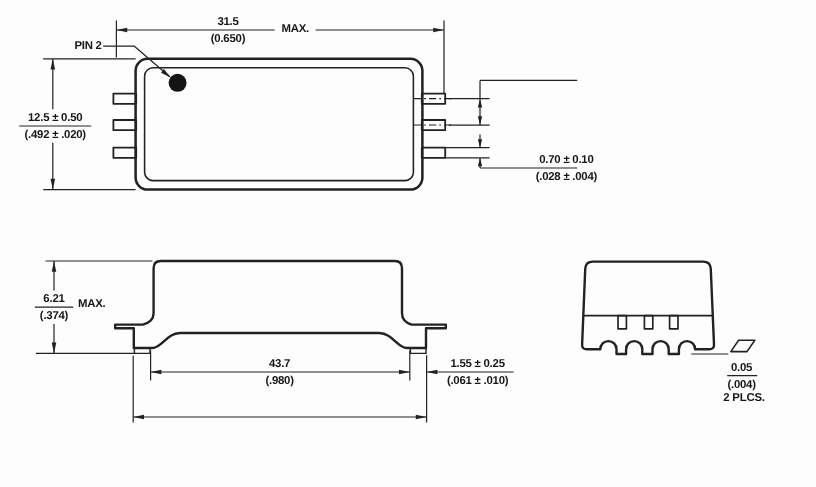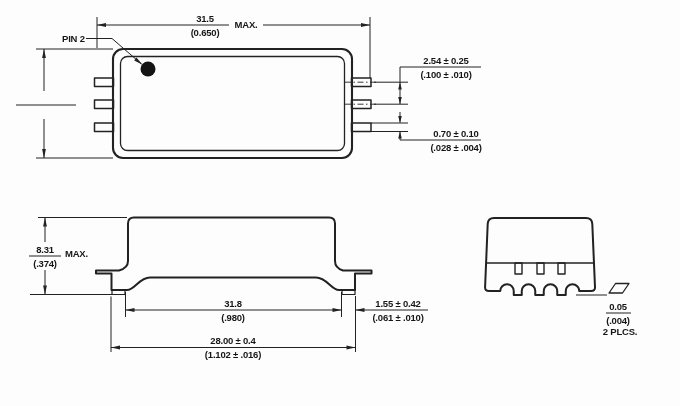--- a/index.html
+++ b/index.html
@@ -118,57 +118,53 @@
       <rect x="515" y="263" width="7" height="11" stroke-width="1.4"></rect>
       <rect x="537" y="263" width="7" height="11" stroke-width="1.4"></rect>
       <rect x="558" y="263" width="7" height="11" stroke-width="1.4"></rect>
 
       <polygon points="609,293 622.5,293 629,283.5 615.5,283.5" stroke-width="1.3"></polygon>
     </g>
   </svg>
 
   <div class="lbl" style="left:62px;top:33px">PIN 2</div>
 
-  <div class="dim" style="left:205px;top:13px">
+  <div class="dim" style="left:190px;top:13px">
     <div class="num">31.5</div>
     <div class="inch">(0.650)</div>
   </div>
   <div class="lbl centered" style="left:246px;top:19px">MAX.</div>
 
-
-  <div class="dim" style="left:446px;top:55px">
-    <div class="num">2.54 ± 0.25</div>
-    <div class="inch">(.100 ± .010)</div>
+  <div class="dim" style="left:46px;top:93px">
+    <div class="num">12.5 ± 0.50</div>
+    <div class="inch">(.492 ± .020)</div>
   </div>
 
-  <div class="dim" style="left:456px;top:128px">
+
+  <div class="dim" style="left:472px;top:128px">
     <div class="num">0.70 ± 0.10</div>
     <div class="inch">(.028 ± .004)</div>
   </div>
 
   <div class="dim" style="left:45px;top:244px">
-    <div class="num">8.31</div>
+    <div class="num">6.21</div>
     <div class="inch">(.374)</div>
   </div>
   <div class="lbl" style="left:65px;top:248px">MAX.</div>
 
   <div class="dim" style="left:233px;top:298px">
-    <div class="num">31.8</div>
+    <div class="num">43.7</div>
     <div class="inch">(.980)</div>
   </div>
 
   <div class="dim" style="left:398px;top:298px">
-    <div class="num">1.55 ± 0.42</div>
+    <div class="num">1.55 ± 0.25</div>
     <div class="inch">(.061 ± .010)</div>
   </div>
 
-  <div class="dim" style="left:233px;top:335px">
-    <div class="num">28.00 ± 0.4</div>
-    <div class="inch">(1.102 ± .016)</div>
-  </div>
 
   <div class="dim" style="left:618px;top:301px">
     <div class="num">0.05</div>
     <div class="inch">(.004)</div>
   </div>
   <div class="lbl centered" style="left:620px;top:326px">2 PLCS.</div>
 
 </div>
 
 </body></html>

